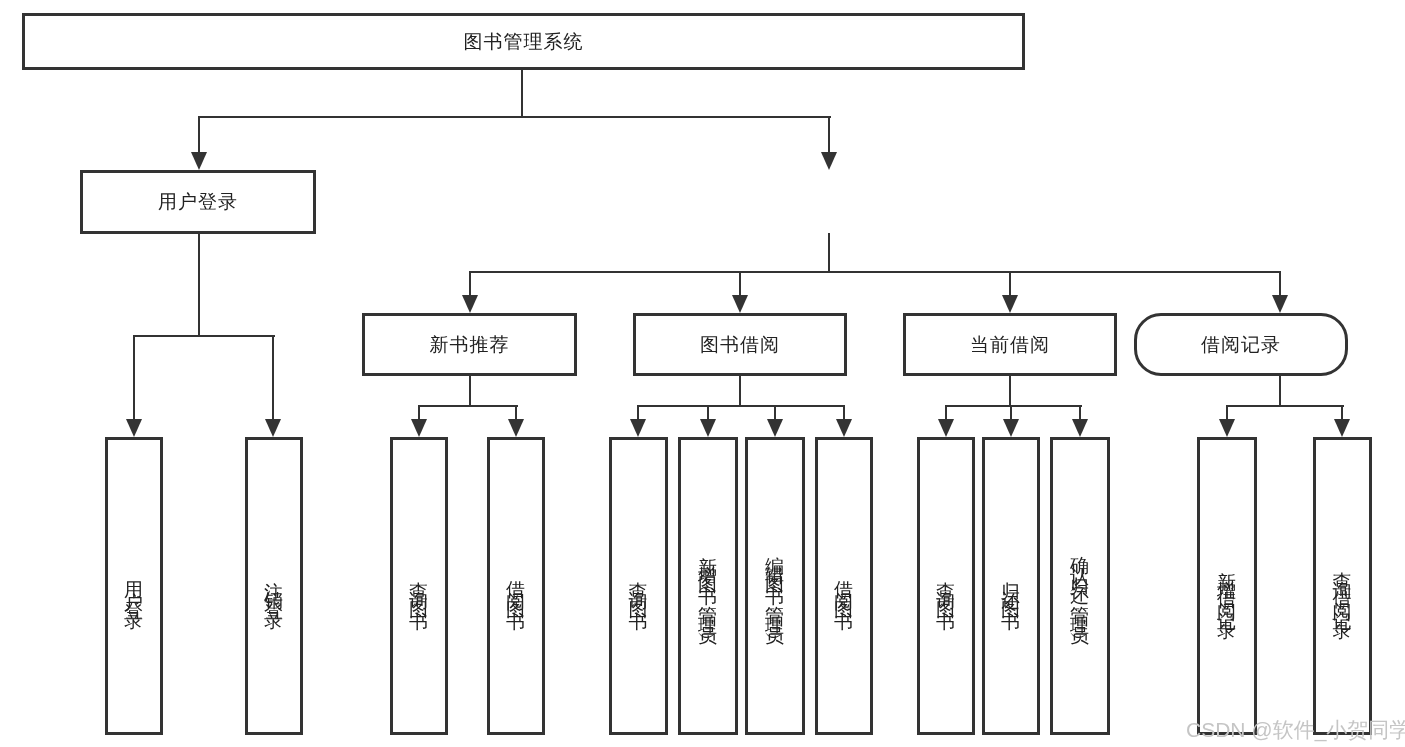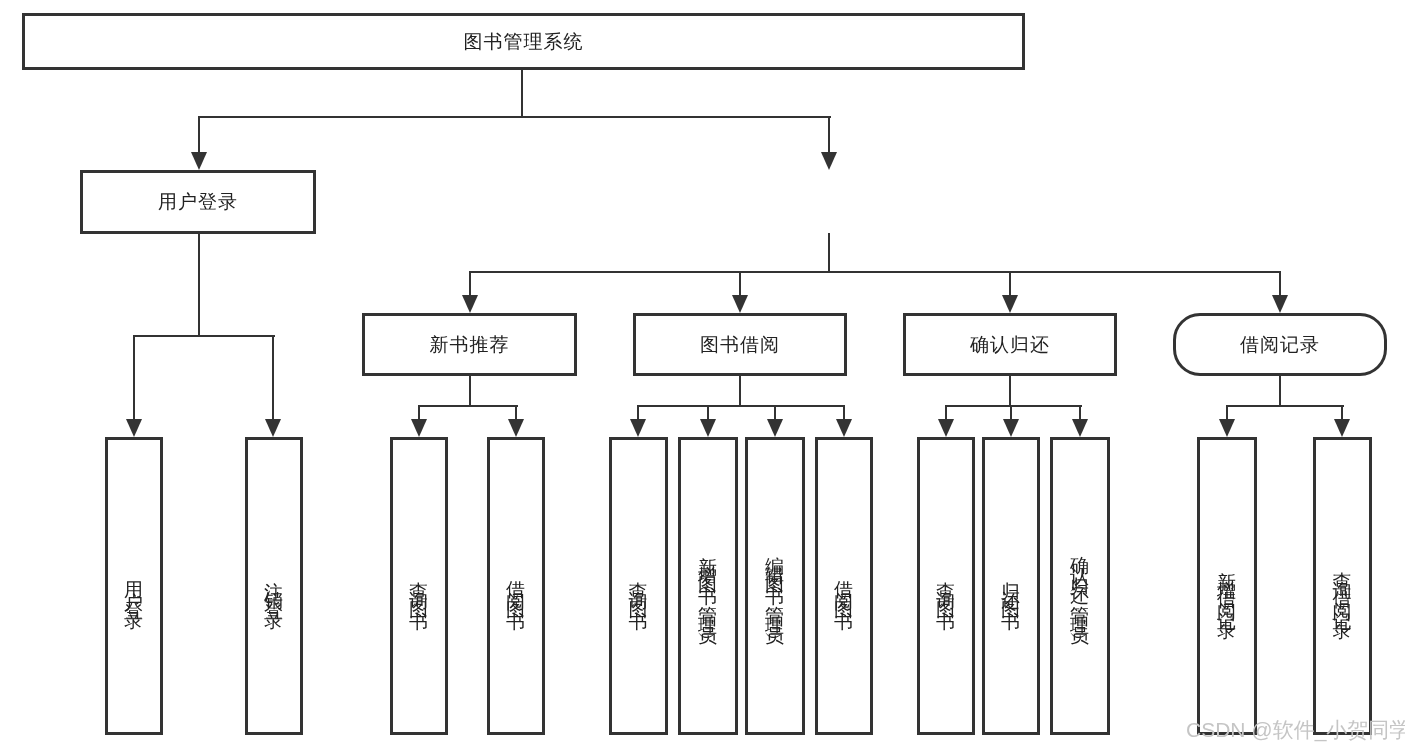--- a/index.html
+++ b/index.html
@@ -69,23 +69,23 @@
     <span class="hlabel">用户登录</span>
   </div>
 
   <div class="box" style="left:633px;top:313px;width:214px;height:63px;">
     <span class="hlabel">图书借阅</span>
   </div>
   <div class="box" style="left:362px;top:313px;width:215px;height:63px;">
     <span class="hlabel">新书推荐</span>
   </div>
   <div class="box" style="left:903px;top:313px;width:214px;height:63px;">
-    <span class="hlabel">确认归还</span>
+    <span class="hlabel">当前借阅</span>
   </div>
-  <div class="box" style="left:1173px;top:313px;width:214px;height:63px;border-radius:27px;">
+  <div class="box" style="left:1134px;top:313px;width:214px;height:63px;border-radius:27px;">
     <span class="hlabel">借阅记录</span>
   </div>
 
   <div class="box vbox" style="left:105px;top:437px;width:58px;height:298px;">
     <span class="vlabel">用户登录</span>
   </div>
   <div class="box vbox" style="left:245px;top:437px;width:58px;height:298px;">
     <span class="vlabel">注销登录</span>
   </div>
 

